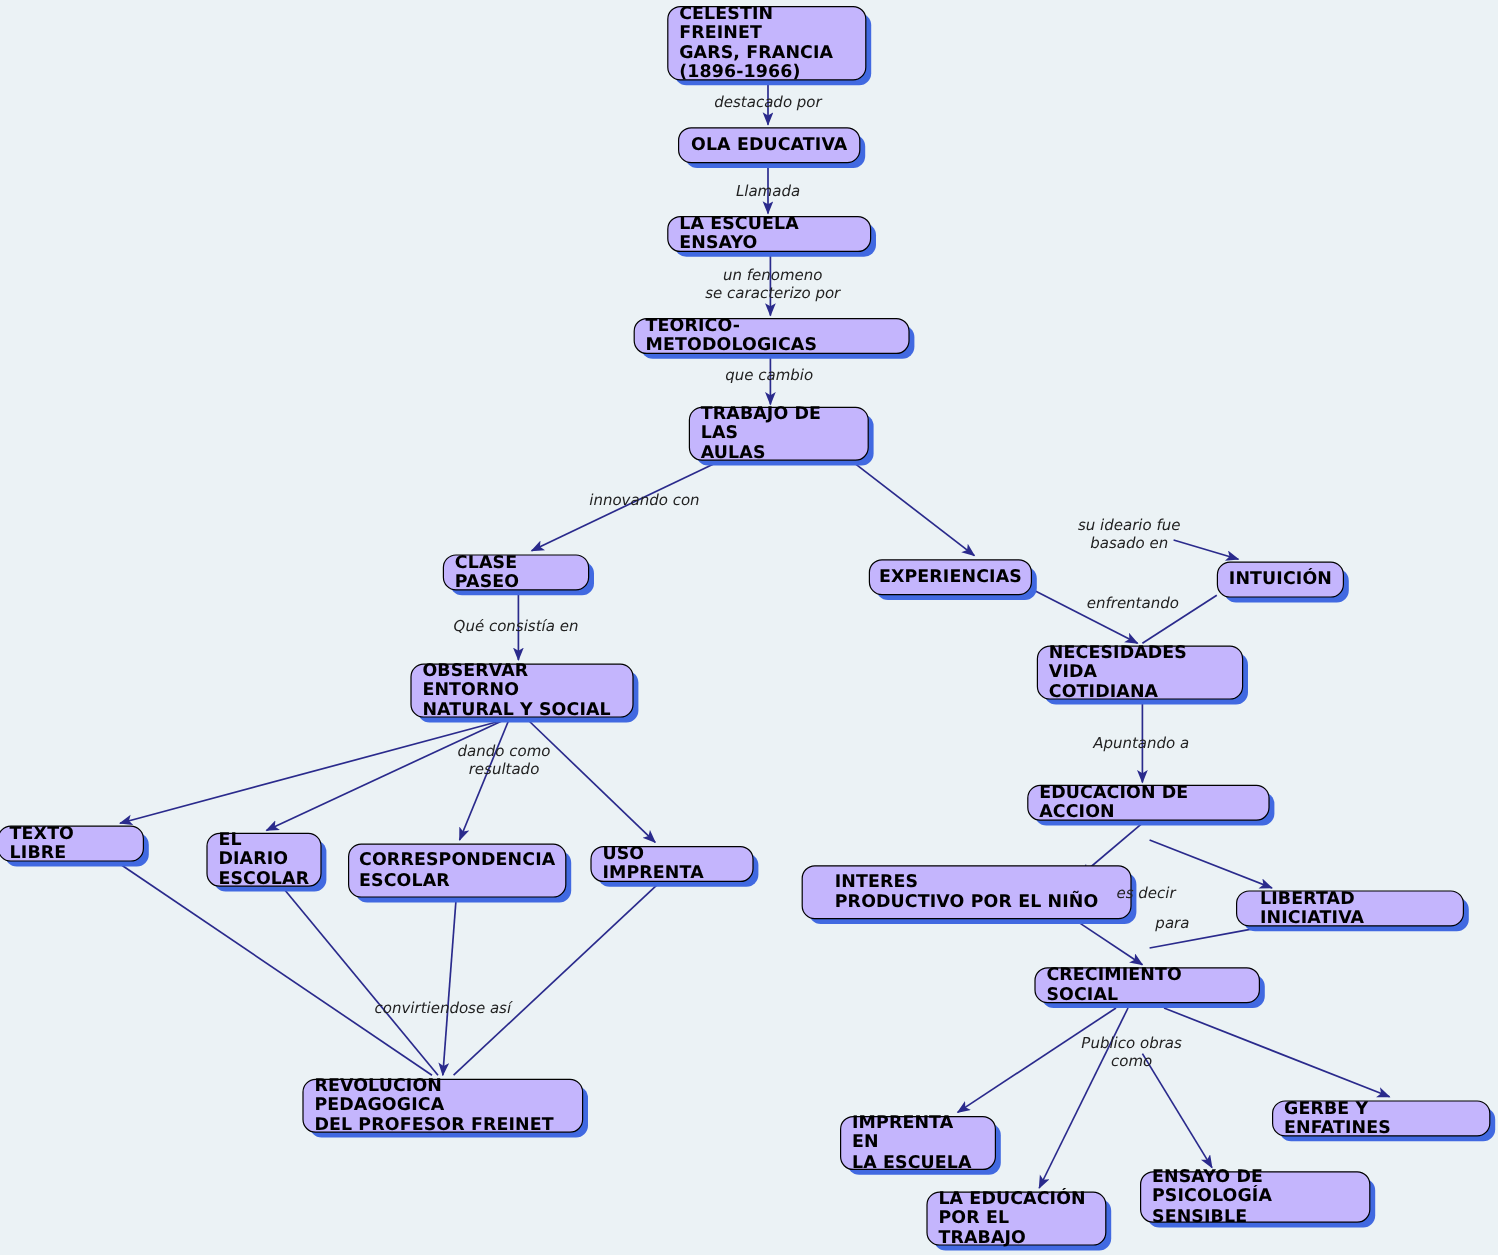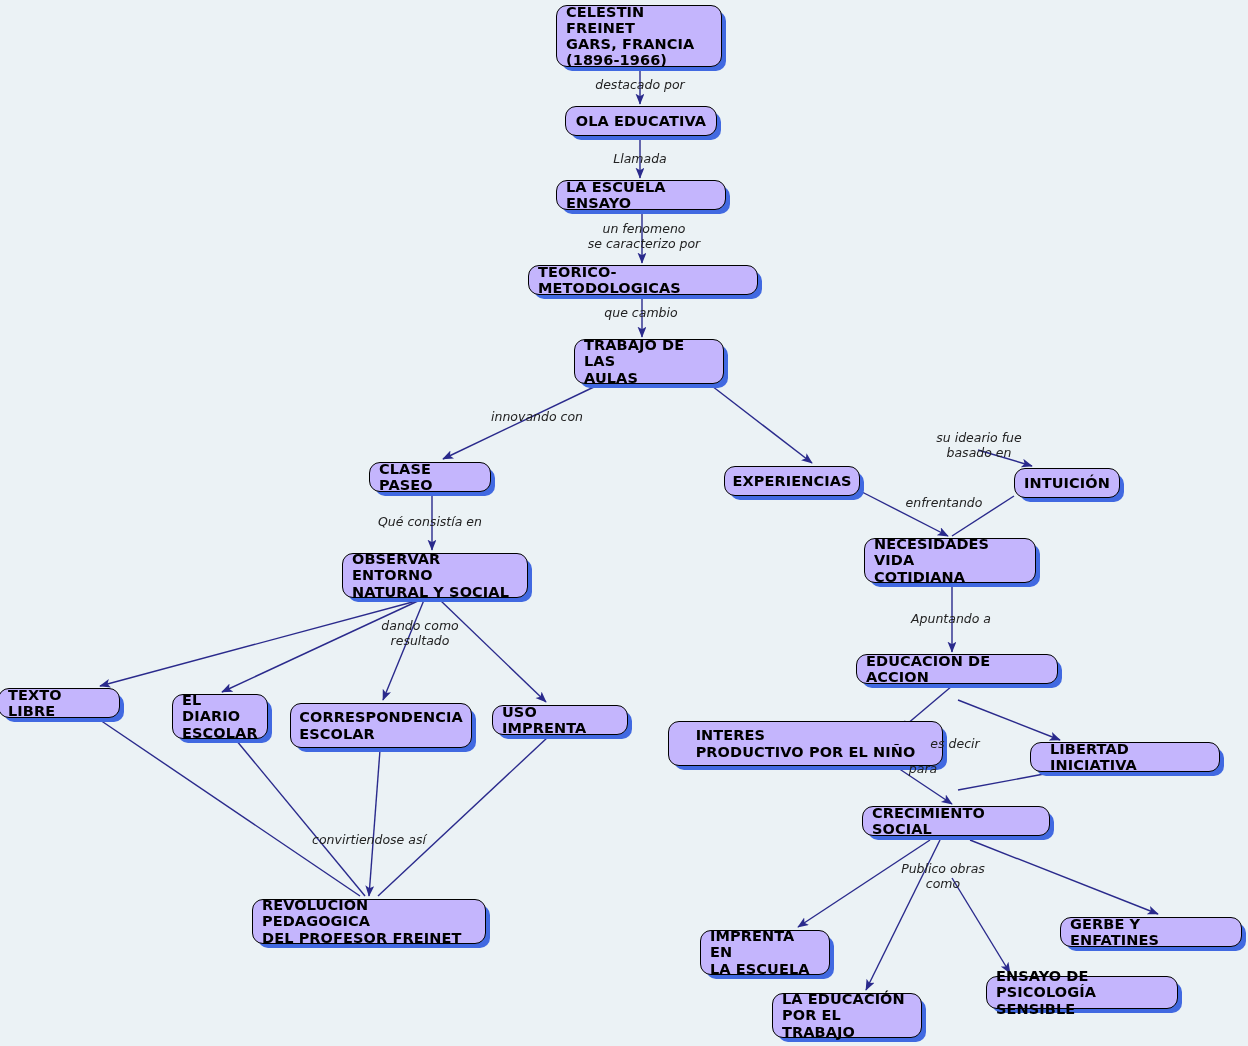--- a/index.html
+++ b/index.html
@@ -123,38 +123,38 @@
 COTIDIANA</div>
       <div class="node" style="left: 856px; top: 654px; width: 202px; height: 30px;">EDUCACION DE ACCION</div>
       <div class="node" style="left: 668px; top: 721px; width: 275px; height: 45px;">INTERES
 PRODUCTIVO POR EL NIÑO</div>
       <div class="node" style="left: 1030px; top: 742px; width: 190px; height: 30px; padding-left: 19px;">LIBERTAD INICIATIVA</div>
       <div class="node" style="left: 862px; top: 806px; width: 188px; height: 30px;">CRECIMIENTO SOCIAL</div>
       <div class="node" style="left: 700px; top: 930px; width: 130px; height: 45px;">IMPRENTA EN
 LA ESCUELA</div>
       <div class="node" style="left: 772px; top: 993px; width: 150px; height: 45px;">LA EDUCACIÓN
 POR EL TRABAJO</div>
-      <div class="node" style="left: 950px; top: 976px; width: 192px; height: 33px; margin-left: 36px;">ENSAYO DE
+      <div class="node" style="left: 950px; top: 976px; width: 192px; height: 43px;">ENSAYO DE
 PSICOLOGÍA SENSIBLE</div>
       <div class="node" style="left: 1060px; top: 917px; width: 182px; height: 30px;">GERBE Y ENFATINES</div>
     </div>
   <div id="label-layer">
       <div class="edge-label" style="left: 640px; top: 78px;">destacado por</div>
       <div class="edge-label" style="left: 640px; top: 152px;">Llamada</div>
       <div class="edge-label" style="left: 644px; top: 222px;">un fenomeno
 se caracterizo por</div>
       <div class="edge-label" style="left: 641px; top: 306px;">que cambio</div>
       <div class="edge-label" style="left: 537px; top: 410px;">innovando con</div>
       <div class="edge-label" style="left: 430px; top: 515px;">Qué consistía en</div>
       <div class="edge-label" style="left: 420px; top: 619px;">dando como
 resultado</div>
       <div class="edge-label" style="left: 369px; top: 833px;">convirtiendose así</div>
-      <div class="edge-label" style="left: 941px; top: 431px; margin-left: 38px;">su ideario fue
+      <div class="edge-label" style="left: 941px; top: 431px;">su ideario fue
 basado en</div>
       <div class="edge-label" style="left: 944px; top: 496px;">enfrentando</div>
       <div class="edge-label" style="left: 951px; top: 612px;">Apuntando a</div>
       <div class="edge-label" style="left: 955px; top: 737px;">es decir</div>
-      <div class="edge-label" style="left: 923px; top: 762px;">para</div>
+      <div class="edge-label" style="left: 977px; top: 762px;">para</div>
       <div class="edge-label" style="left: 943px; top: 862px;">Publico obras
 como</div>
     </div>
 
 </div>
 
 </body></html>

